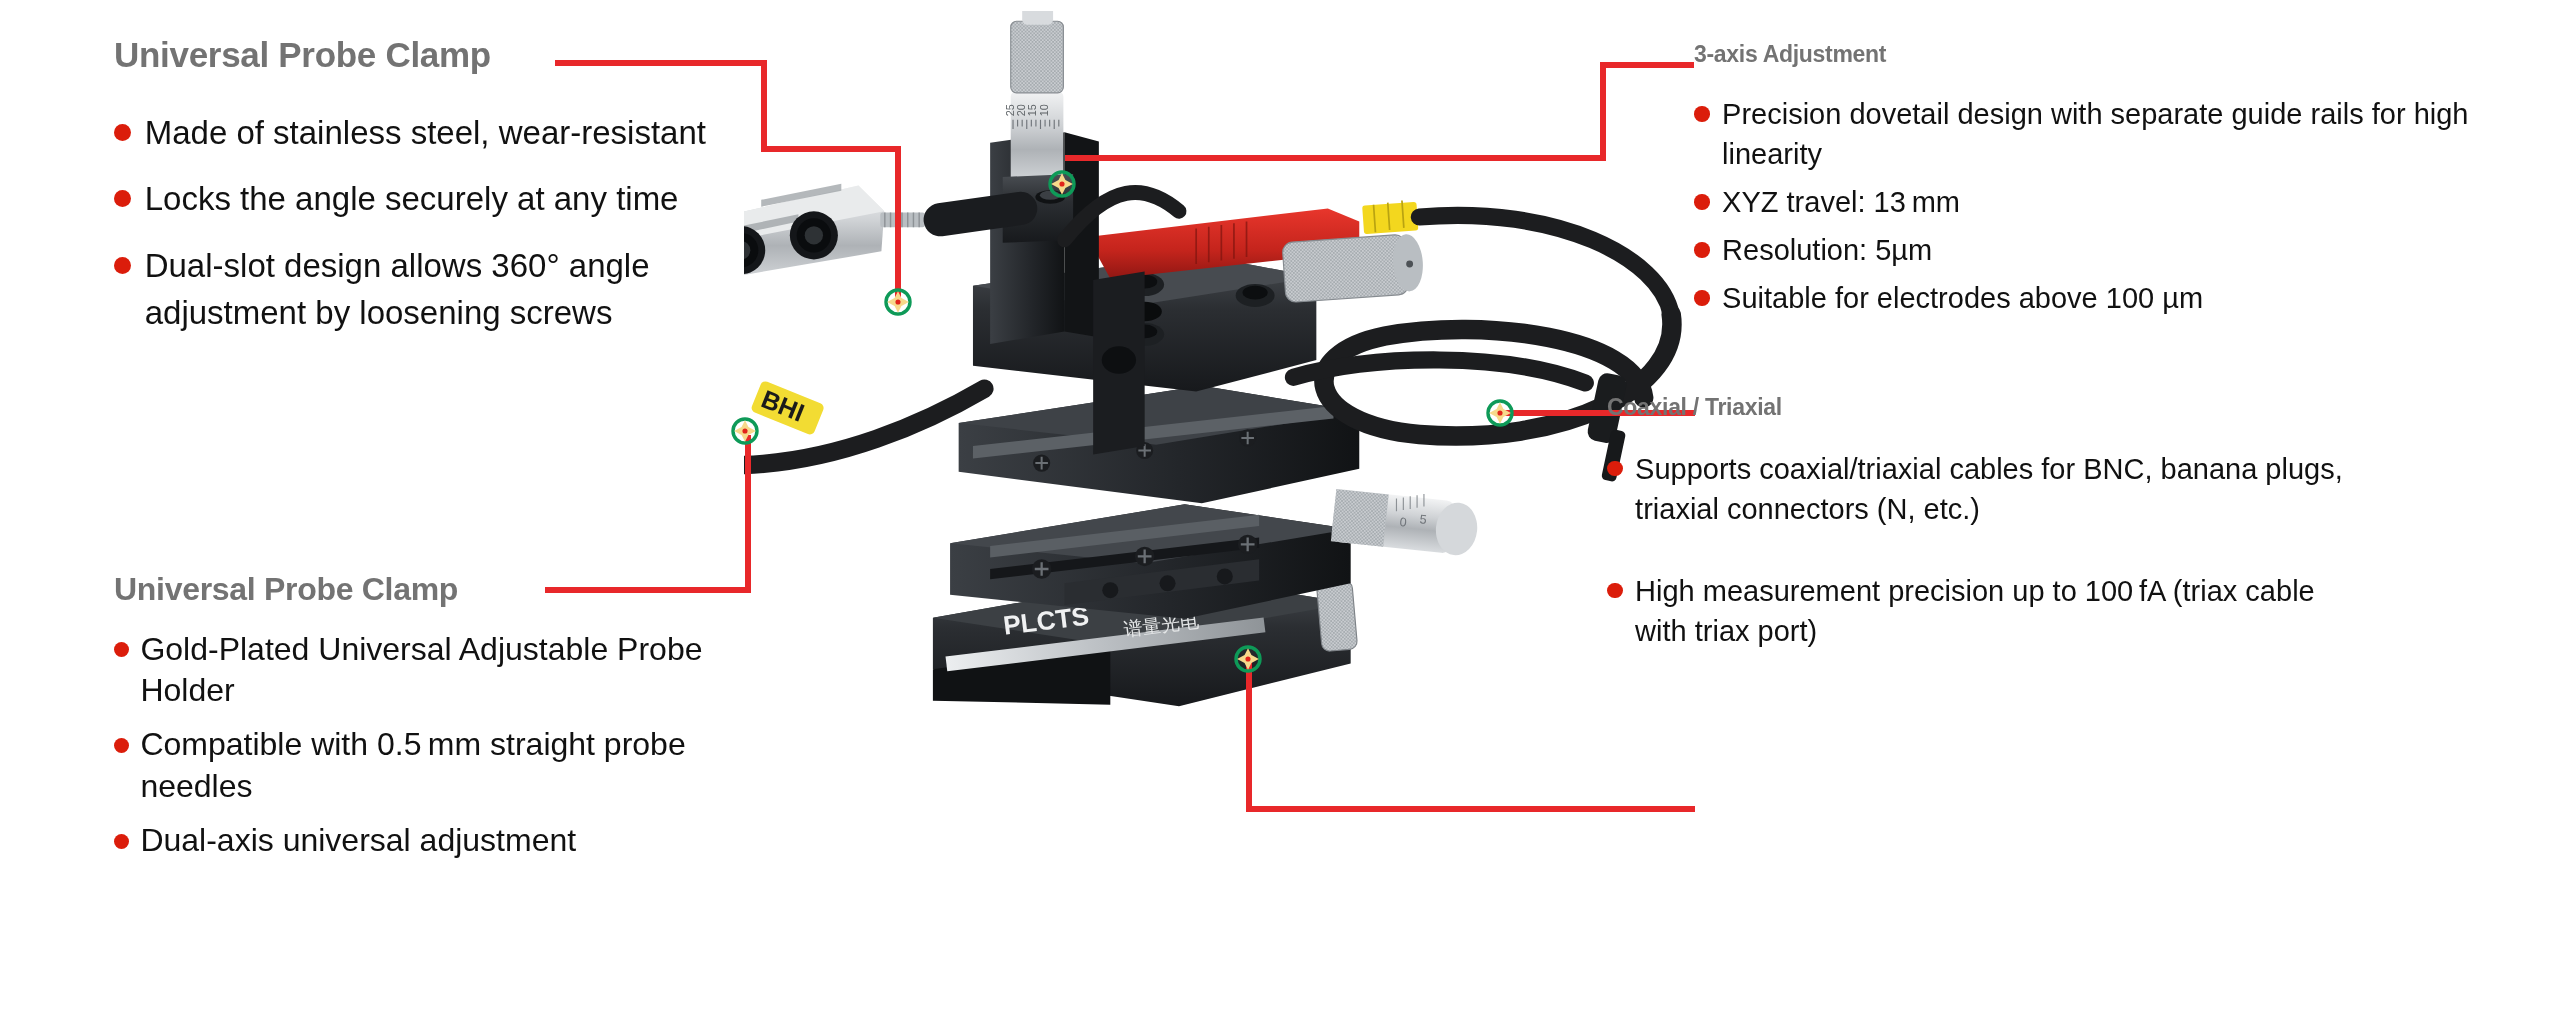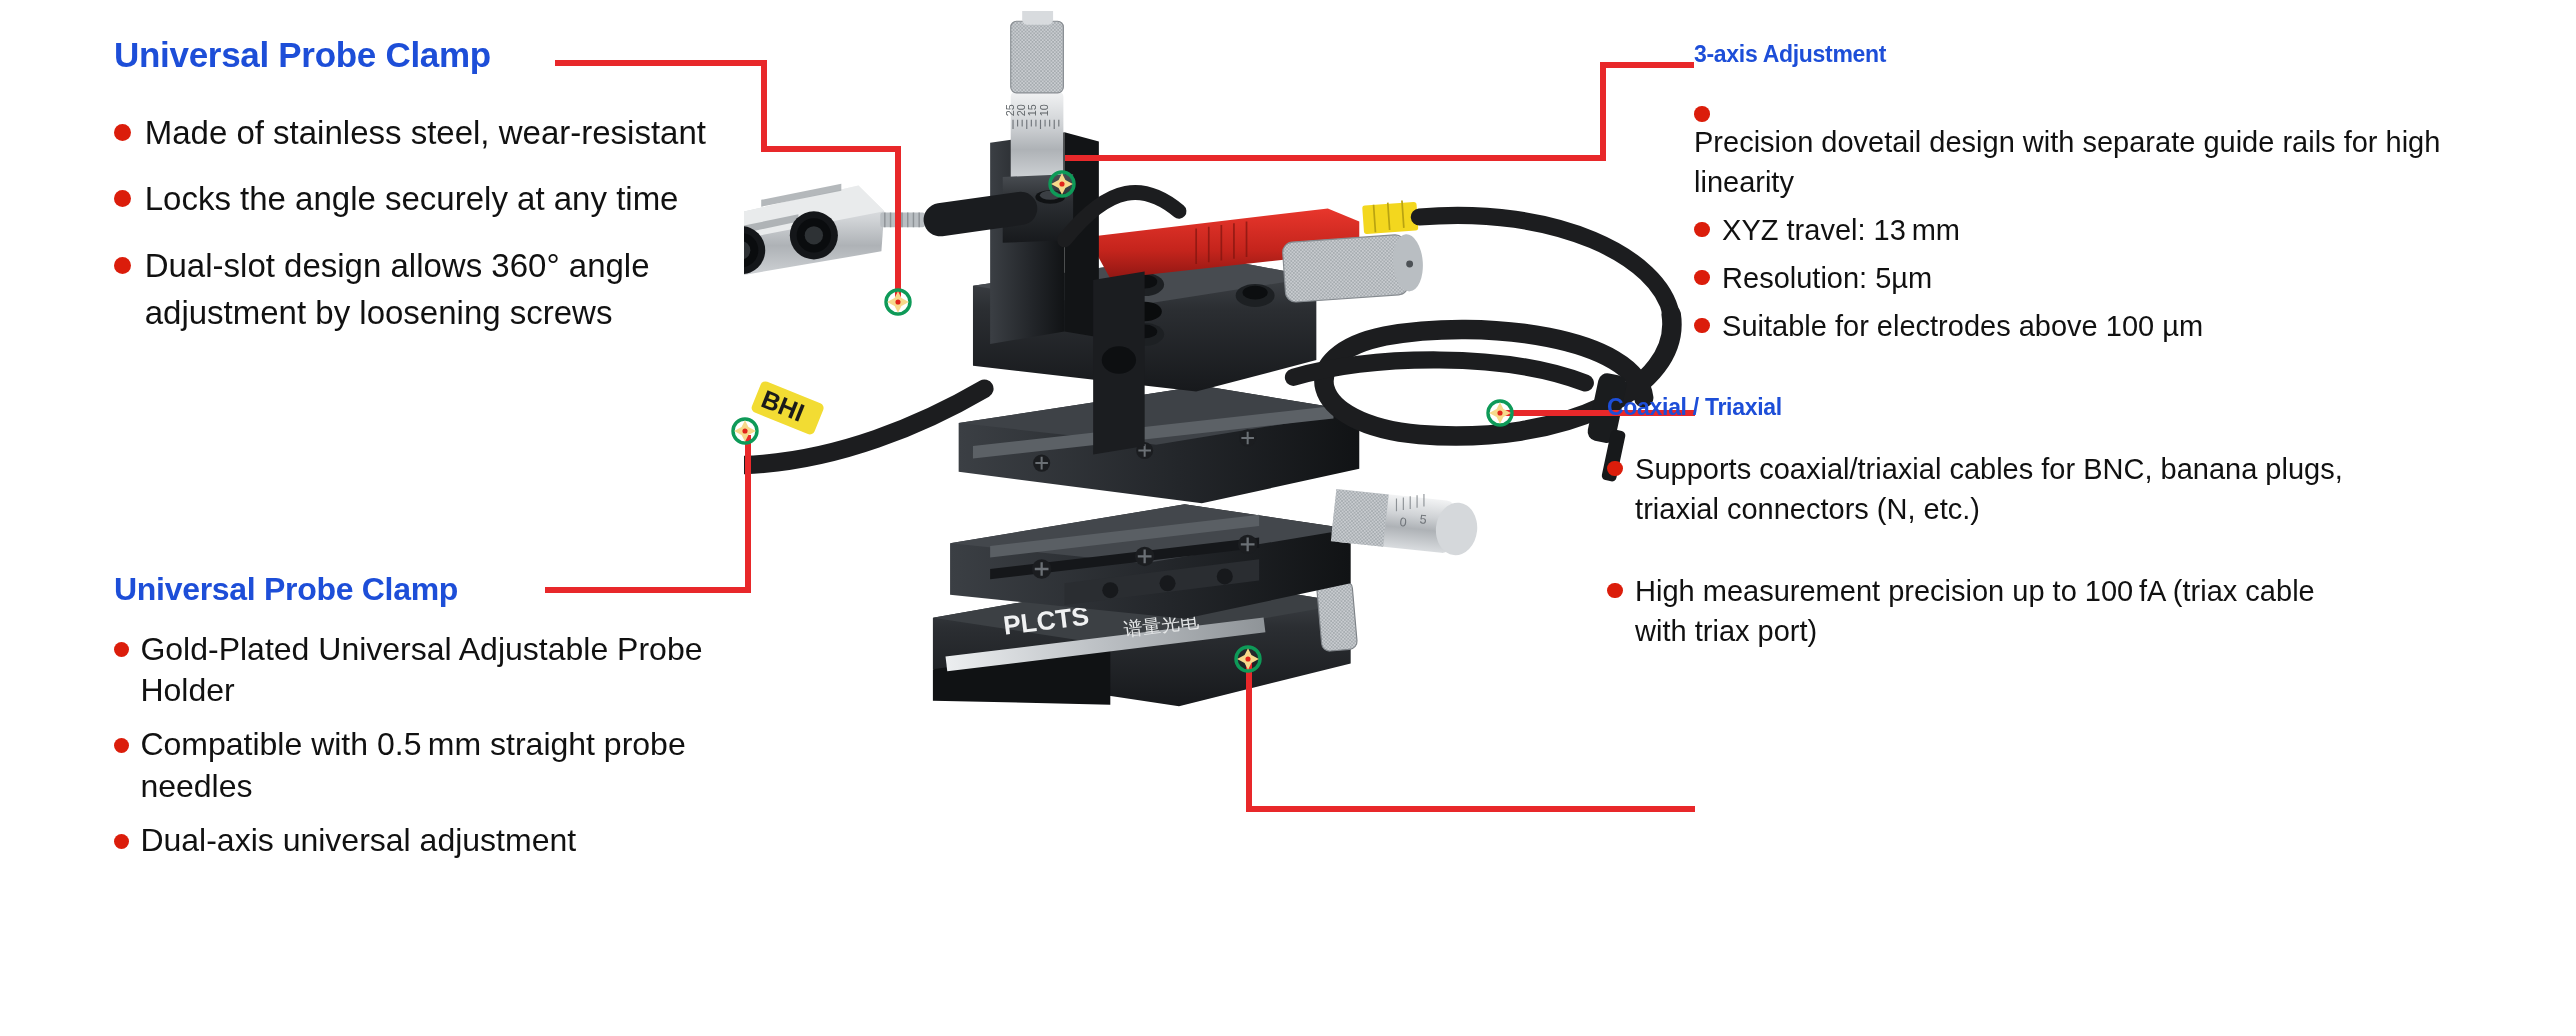--- a/index.html
+++ b/index.html
@@ -7,21 +7,21 @@
     width: 2576px; height: 1037px;
     background: #ffffff;
     font-family: "Liberation Sans", sans-serif;
     overflow: hidden;
   }
   #stage { position: relative; width: 2576px; height: 1037px; background: #fff; }
 
   
   .callout { position: absolute; }
   .callout-title {
-    color: #1d4ed8;
+    color: #737373;
     font-weight: bold;
     white-space: nowrap;
     letter-spacing: -0.3px;
   }
   .bullets { list-style: none; }
   .bullet {
     position: relative;
     color: #111;
     display: flex;
     align-items: flex-start;
@@ -412,21 +412,21 @@
       <li class="bullet">
         <span class="dot"></span>
         <span class="btext">Dual-axis universal adjustment</span>
       </li>
     </ul>
   </div>
 
   <div class="callout col-right" style="left:1694px; top:41px; width:847px;">
     <div class="callout-title">3-axis Adjustment</div>
     <ul class="bullets" style="margin-top:26px;">
-      <li class="bullet" style="max-width:813px;flex-direction:column;">
+      <li class="bullet" style="max-width:813px;">
         <span class="dot"></span>
         <span class="btext">Precision dovetail design with separate guide rails for high linearity</span>
       </li>
       <li class="bullet">
         <span class="dot"></span>
         <span class="btext">XYZ travel: 13 mm</span>
       </li>
       <li class="bullet">
         <span class="dot"></span>
         <span class="btext">Resolution: 5µm</span>

